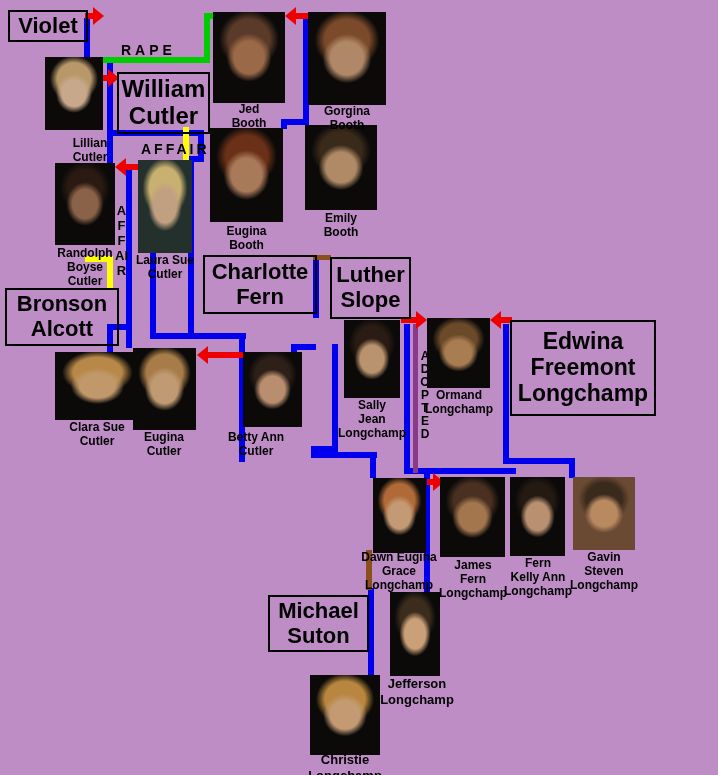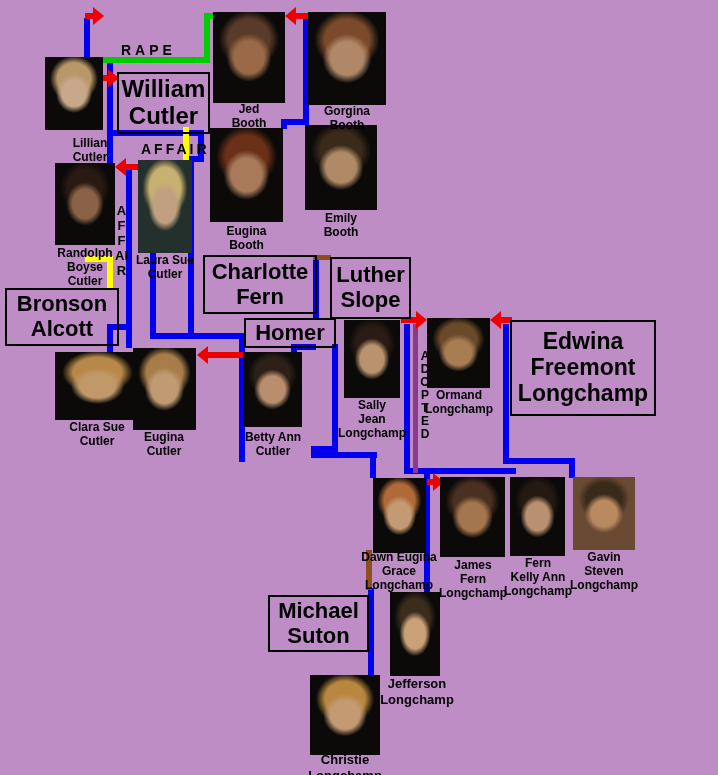--- a/index.html
+++ b/index.html
@@ -97,29 +97,29 @@
   <div class="arrow arrow-l" style="left:208px;top:352px;width:35px;"></div>
   <div class="arrow arrow-r" style="left:401px;top:317px;width:15px;"></div>
   <div class="arrow arrow-l" style="left:501px;top:317px;width:11px;"></div>
   <div class="arrow arrow-r" style="left:427px;top:479px;width:6px;"></div>
 
   <div class="rel" style="left:121px;top:42px;letter-spacing:4px;">RAPE</div>
   <div class="rel" style="left:141px;top:141px;">AFFAIR</div>
   <div class="vtext" style="left:115px;top:203px;">AFFAIR</div>
   <div class="vtext vtext2" style="left:419px;top:350px;">ADOPTED</div>
 
+  <div class="nbox fs22" style="left:8px;top:10px;width:76px;height:28px;">Violet</div>
   <div class="nbox fs24" style="left:117px;top:72px;width:89px;height:58px;">William
 Cutler</div>
   <div class="nbox fs22" style="left:203px;top:255px;width:110px;height:55px;">Charlotte
 Fern</div>
   <div class="nbox fs22" style="left:330px;top:257px;width:77px;height:58px;">Luther
 Slope</div>
   <div class="nbox fs22" style="left:5px;top:288px;width:110px;height:54px;">Bronson
 Alcott</div>
-  <div class="nbox fs22" style="left:244px;top:318px;width:88px;height:26px;">Homer</div>
   <div class="nbox fs23" style="left:510px;top:320px;width:142px;height:92px;">Edwina
 Freemont
 Longchamp</div>
   <div class="nbox fs22" style="left:268px;top:595px;width:97px;height:53px;">Michael
 Suton</div>
 
   <div class="photo" style="left:45px;top:57px;width:58px;height:73px;--skin:#c8a88a;--hair:#b89868;"></div>
   <div class="photo" style="left:213px;top:12px;width:72px;height:91px;--skin:#9a6a48;--hair:#5a3a28;"></div>
   <div class="photo" style="left:308px;top:12px;width:78px;height:93px;--skin:#b08868;--hair:#7a4a2a;"></div>
   <div class="photo" style="left:210px;top:128px;width:73px;height:94px;--skin:#a87a5a;--hair:#6a3018;"></div>
@@ -150,21 +150,21 @@
 Booth</div>
   <div class="cap" style="left:45px;top:246px;width:80px;">Randolph
 Boyse
 Cutler</div>
   <div class="cap" style="left:125px;top:253px;width:80px;">Laura Sue
 Cutler</div>
   <div class="cap" style="left:57px;top:420px;width:80px;">Clara Sue
 Cutler</div>
   <div class="cap" style="left:128px;top:430px;width:72px;">Eugina
 Cutler</div>
-  <div class="cap" style="left:233px;top:430px;width:80px;">Betty Ann
+  <div class="cap" style="left:216px;top:430px;width:80px;">Betty Ann
 Cutler</div>
   <div class="cap" style="left:327px;top:398px;width:90px;">Sally
 Jean
 Longchamp</div>
   <div class="cap" style="left:418px;top:388px;width:82px;">Ormand
 Longchamp</div>
   <div class="cap" style="left:352px;top:550px;width:94px;">Dawn Eugina
 Grace
 Longchamp</div>
   <div class="cap" style="left:428px;top:558px;width:90px;">James

